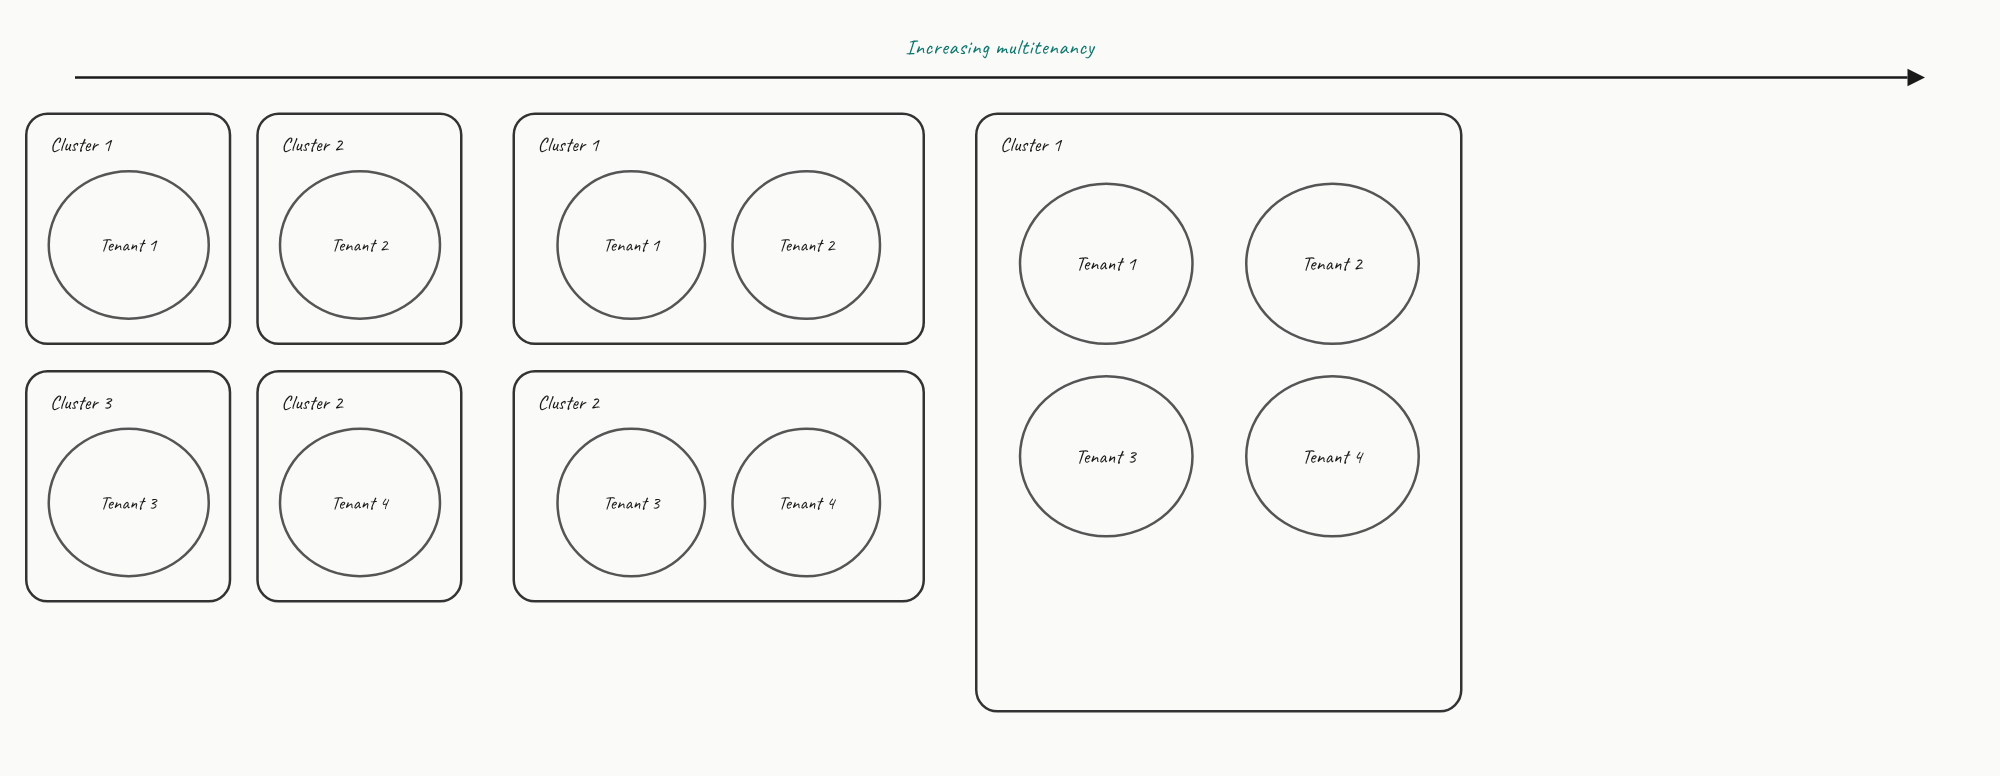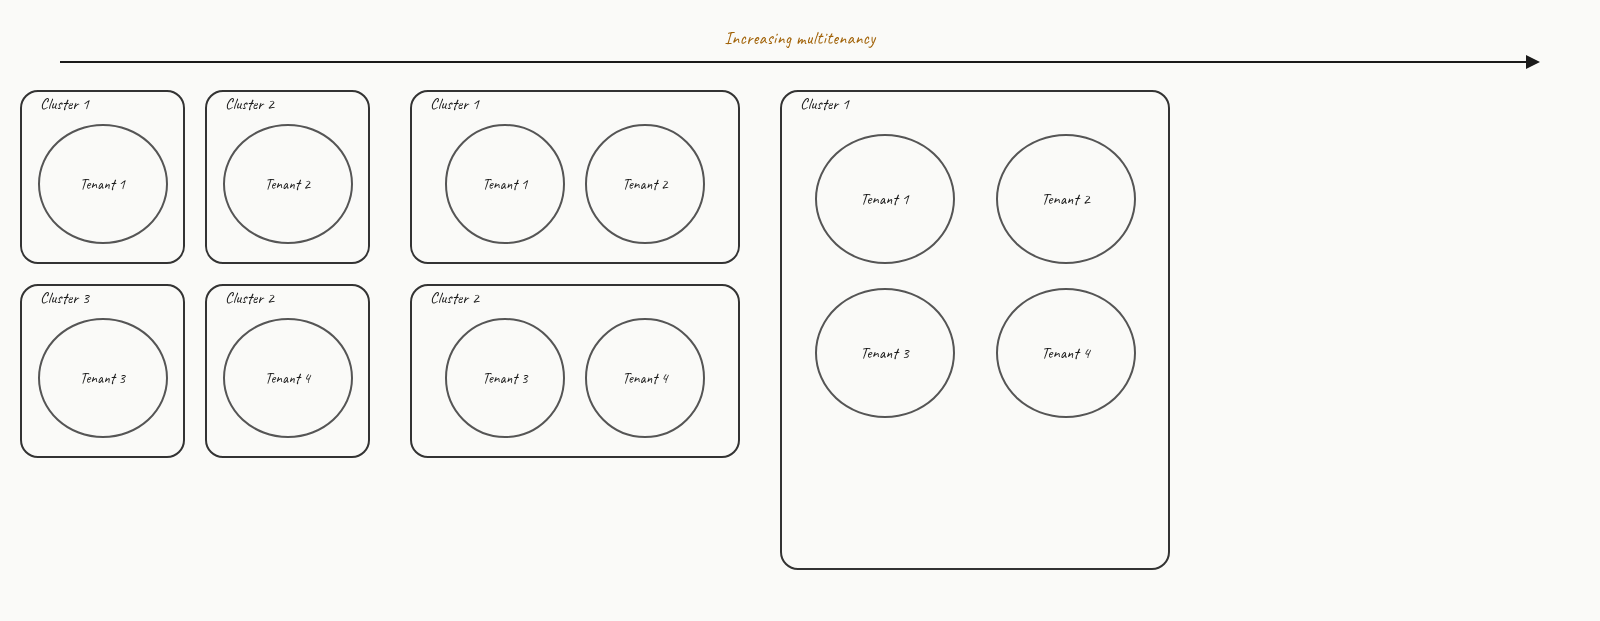--- a/index.html
+++ b/index.html
@@ -28,21 +28,21 @@
       right: 60px;
       display: flex;
       flex-direction: column;
       align-items: center;
     }
 
     .arrow-label {
       font-size: 17px;
       font-family: 'Caveat', 'Comic Sans MS', cursive;
       letter-spacing: 0.5px;
-      color: #a16207;
+      color: #0f766e;
       margin-bottom: 6px;
     }
 
     .arrow-line-wrapper {
       width: 100%;
       display: flex;
       align-items: center;
     }
 
     .arrow-line {
@@ -90,21 +90,21 @@
 
     
     .section-one-cluster {
       flex-shrink: 0;
     }
 
     
     .cluster-box {
       border: 2px solid #333;
       border-radius: 18px;
-      padding: 2px 14px 18px 14px;
+      padding: 14px 14px 18px 14px;
       background: transparent;
       position: relative;
     }
 
     .cluster-label {
       font-family: 'Caveat', 'Comic Sans MS', cursive;
       font-size: 16px;
       color: #1a1a1a;
       margin-bottom: 10px;
       padding-left: 4px;

